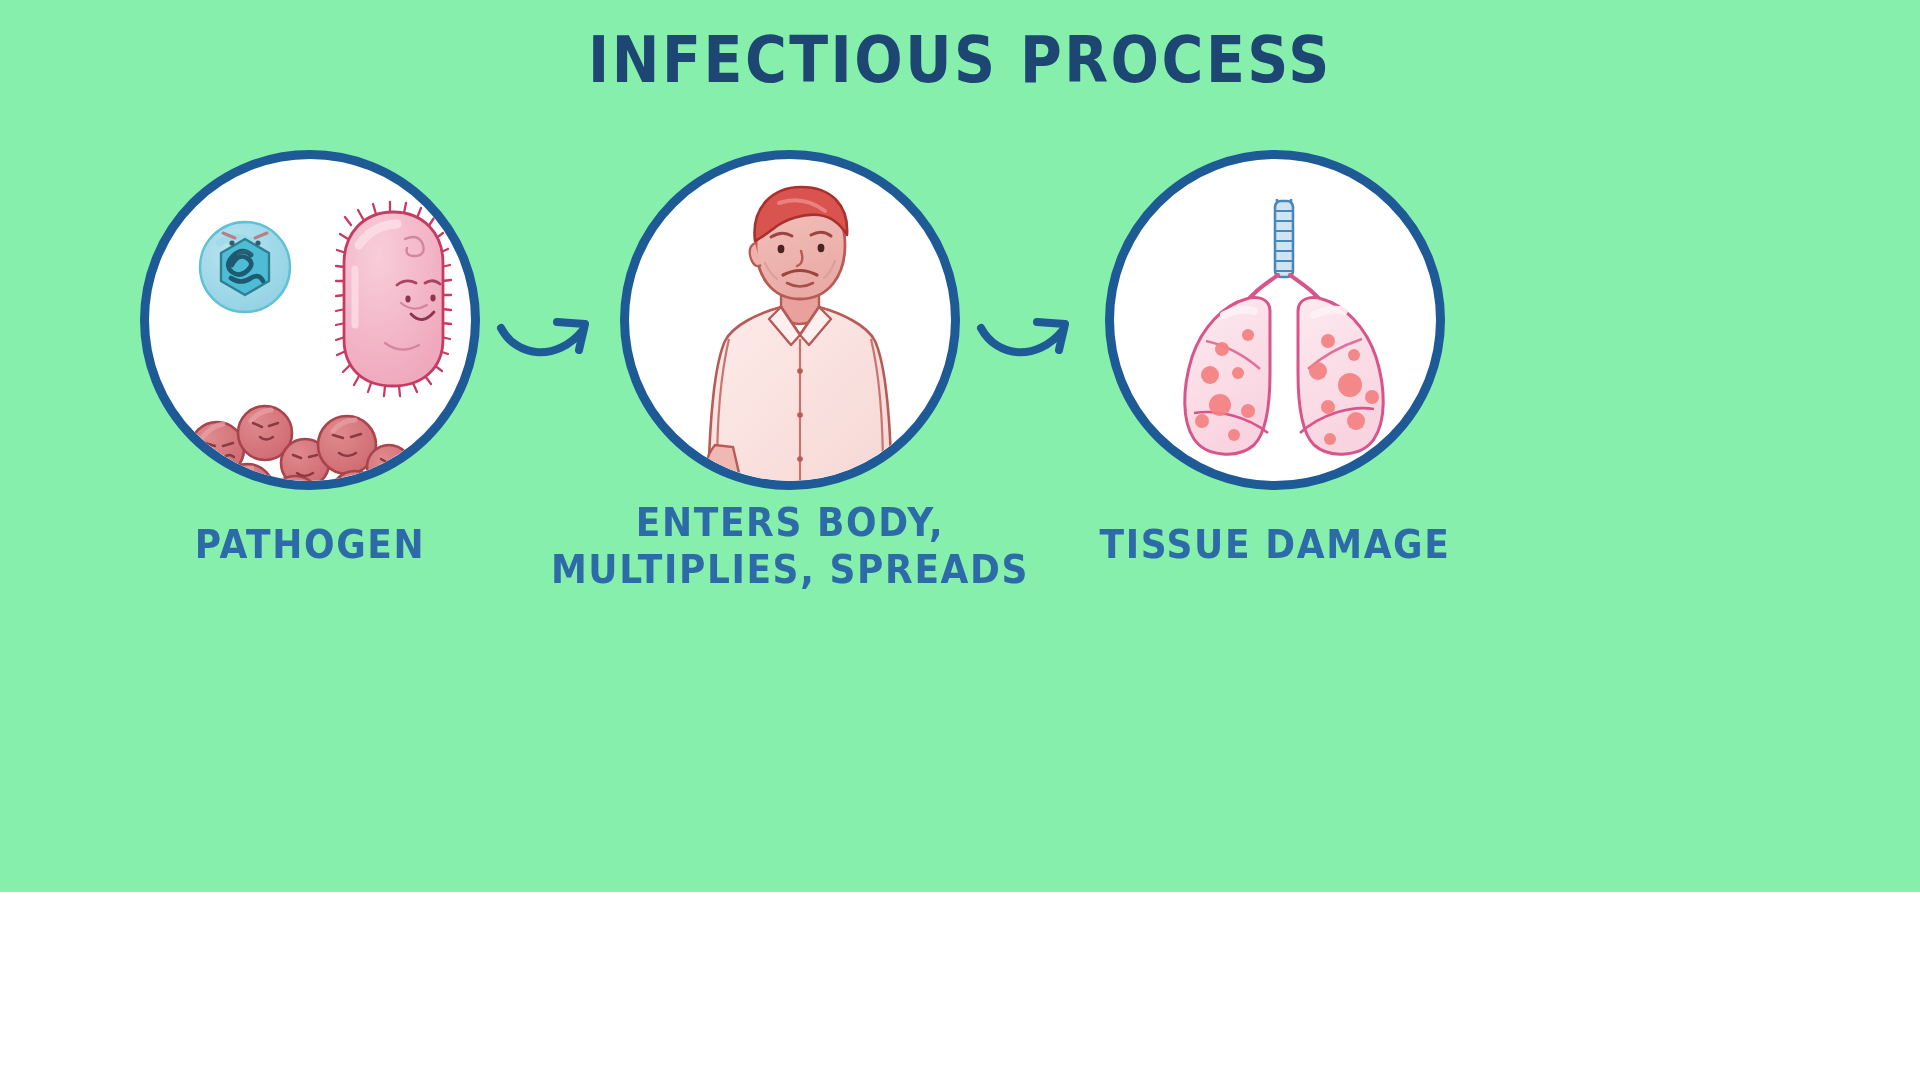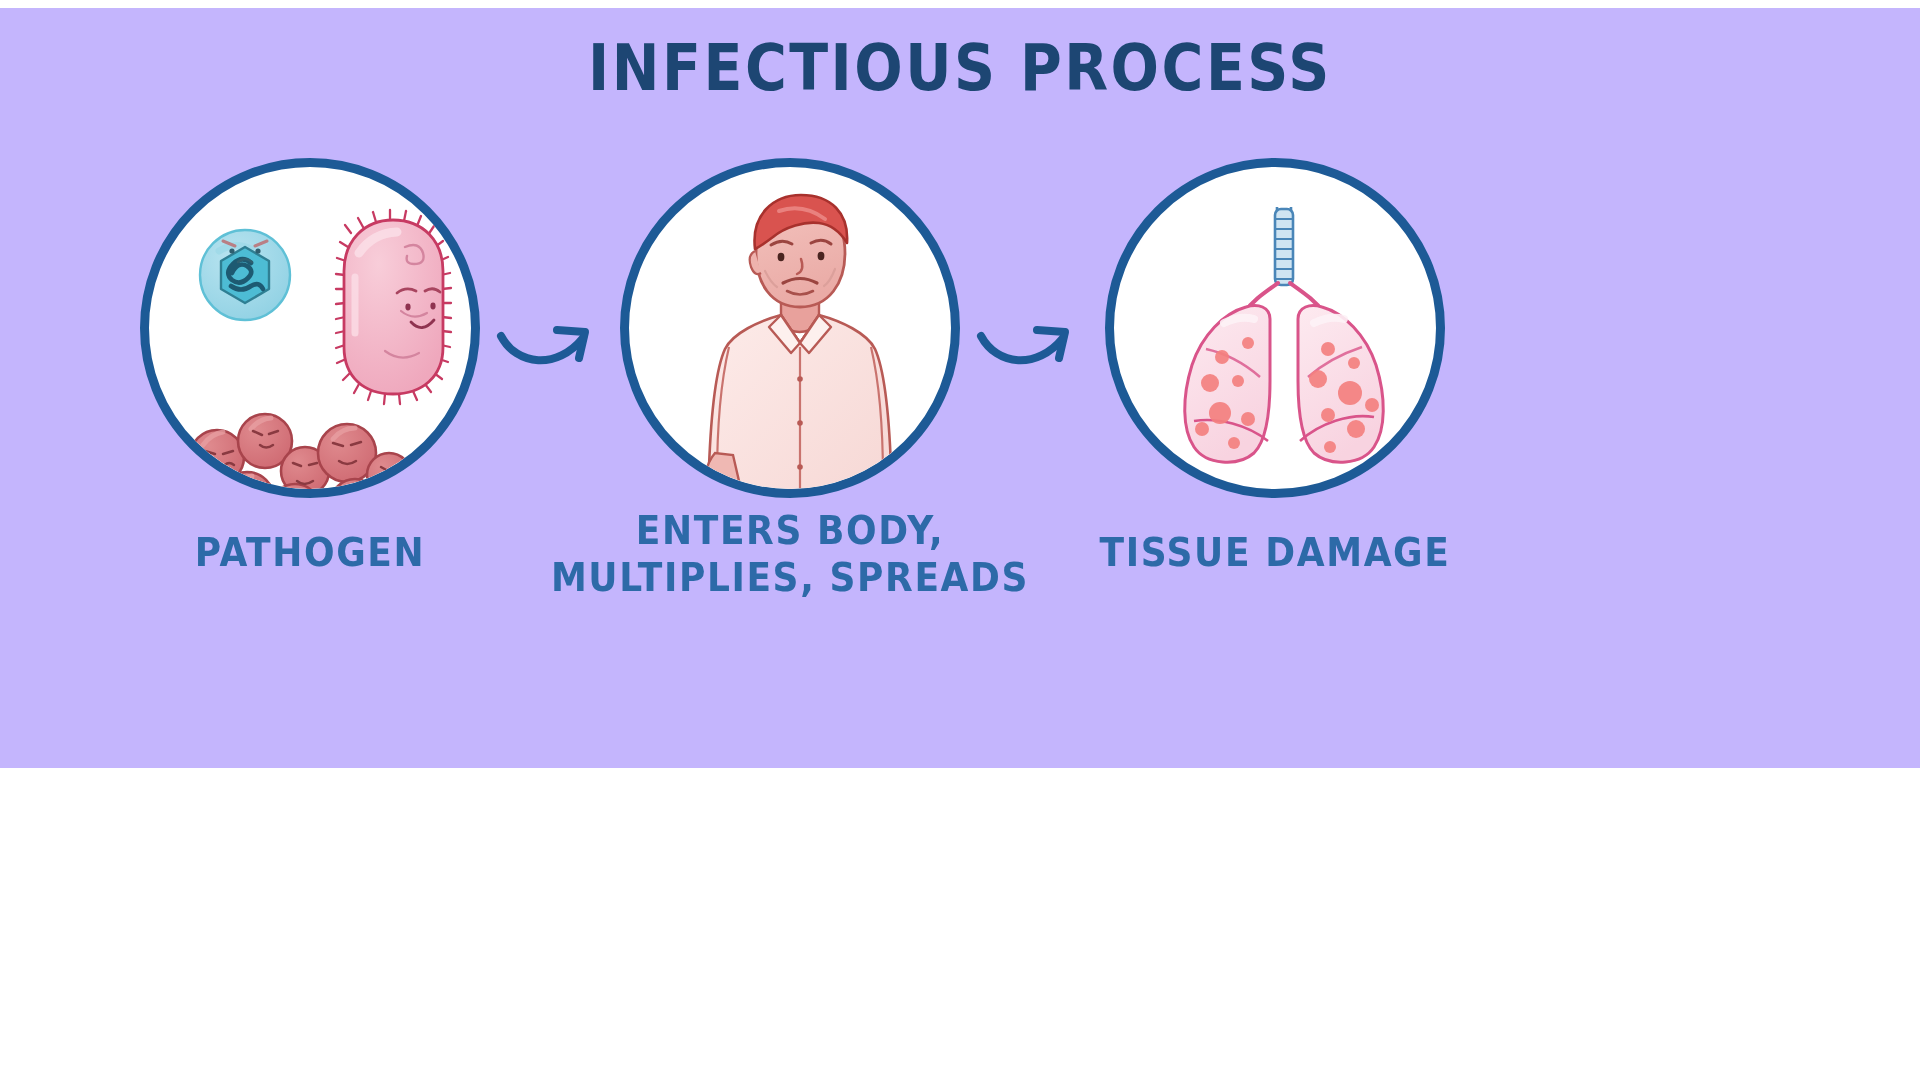--- a/index.html
+++ b/index.html
@@ -11,23 +11,22 @@
     overflow: hidden;
   }
   body {
     font-family: "DejaVu Sans", "Liberation Sans", sans-serif;
     -webkit-font-smoothing: antialiased;
   }
 
   #stage {
     position: relative;
     width: 1920px;
-    height: 760px;
-    background: #c4b5fd;
-    margin-top: 8px;
+    height: 892px;
+    background: #86efac;
   }
 
   
   #title {
     position: absolute;
     left: 0;
     top: 28px;
     width: 1920px;
     text-align: center;
     font-family: "DejaVu Sans", "Liberation Sans", sans-serif;

